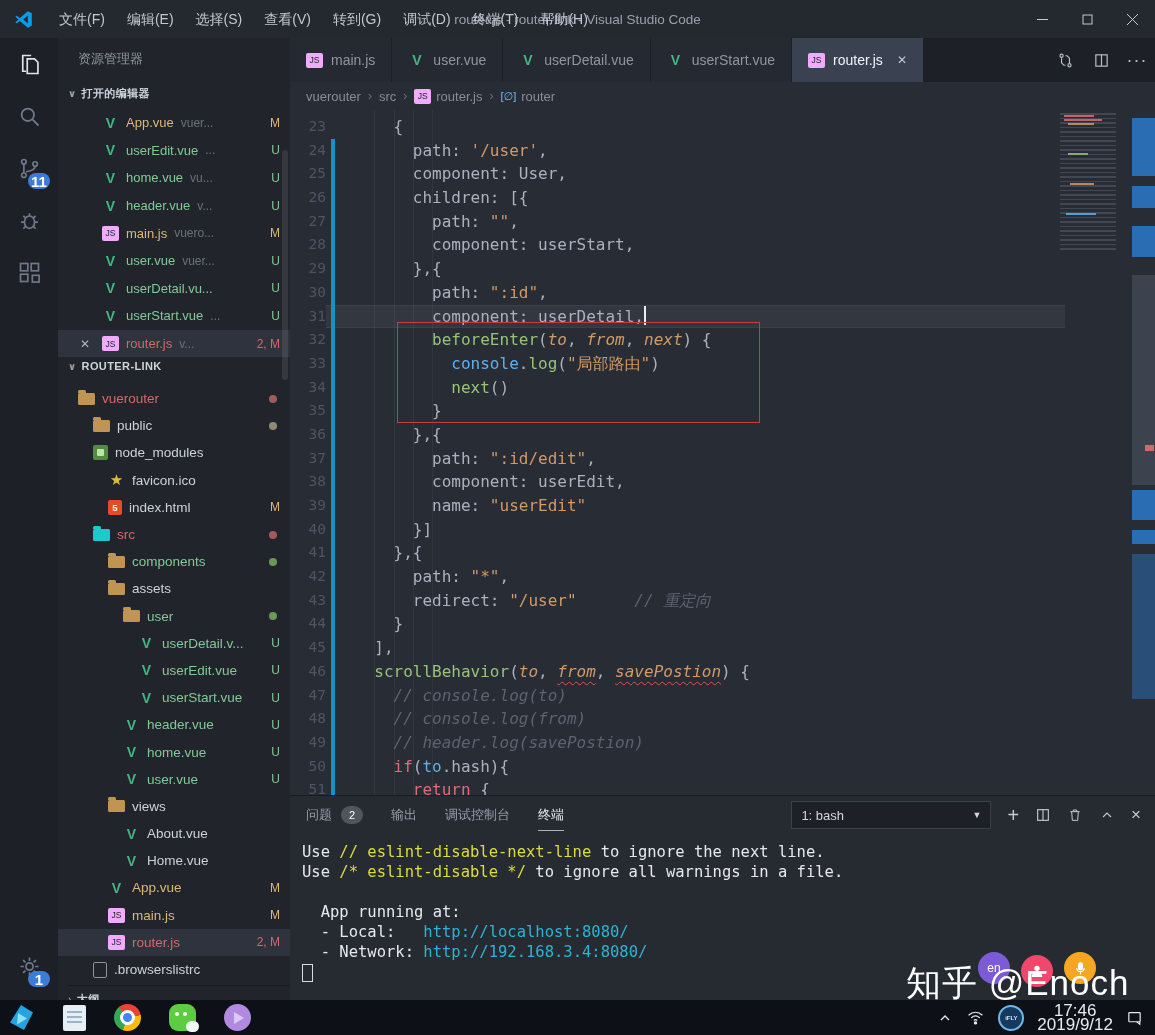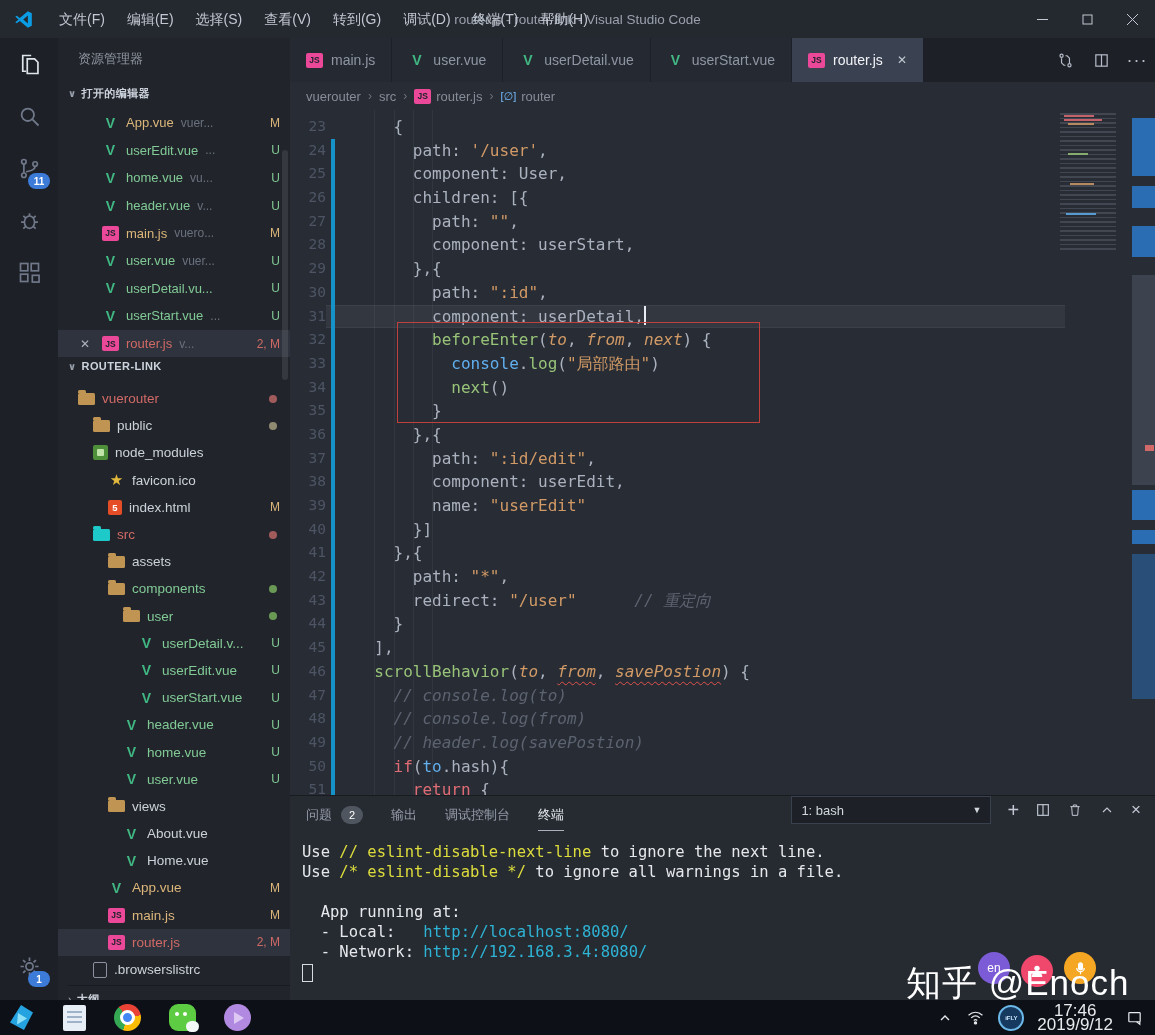--- a/index.html
+++ b/index.html
@@ -12,21 +12,21 @@
   .menus{display:flex;margin-left:14px;z-index:2}
   .menu-item{padding:0 11px;font-size:14px;color:#c2c8d2;line-height:38px;cursor:default}
   .win-title{position:absolute;left:0;right:0;text-align:center;font-size:13.5px;color:#9aa1ad;pointer-events:none}
   .win-controls{margin-left:auto;display:flex;z-index:2}
   .wbtn{width:45px;height:38px;display:flex;align-items:center;justify-content:center;color:#c2c8d2}
   
   .activitybar{position:absolute;left:0;top:38px;width:58px;height:962px;background:#1d2127}
   .act-item{width:58px;height:52px;display:flex;align-items:center;justify-content:center;color:#70788a;position:relative}
   .act-item.active{color:#dfe4ec}
   .act-badge{position:absolute;right:8px;bottom:5px;min-width:16px;height:16px;border-radius:9px;background:#3d7bd9;
-             color:#fff;font-size:10px;display:flex;align-items:center;justify-content:center;padding:0 3px;font-weight:bold}
+             color:#fff;font-size:15px;display:flex;align-items:center;justify-content:center;padding:0 3px;font-weight:bold}
   .act-gear{position:absolute;left:0;bottom:8px}
   
   .sidebar{position:absolute;left:58px;top:38px;width:232px;height:962px;background:#21252b;border-right:1px solid #181b20;overflow:hidden}
   .side-title{position:absolute;top:12px;left:20px;font-size:13px;color:#9096a1}
   .sect-head{display:flex;align-items:center;gap:5px;font-size:11px;font-weight:bold;color:#cdd3dd;letter-spacing:.4px}
   .chev{font-size:10px;color:#9aa1ad}
   .oe-head{position:absolute;top:48px;left:10px}
   .oe-rows{position:absolute;top:71px;left:0;right:0}
   .oe-row{height:27.6px;display:flex;align-items:center;position:relative;padding-left:44px;font-size:13px}
   .oe-row.selected{background:#2e333d}
@@ -38,21 +38,21 @@
   .tree-row{height:27.2px;display:flex;align-items:center;font-size:13.5px;position:relative;white-space:nowrap}
   .tree-row.selected{background:#2e333d}
   .tree-dot{position:absolute;right:13px;width:8px;height:8px;border-radius:50%}
   .outline-head{position:absolute;top:947px;left:10px;right:0;border-top:1px solid #181b20;padding-top:6px}
   .side-scroll{position:absolute;right:2px;top:112px;width:6px;height:230px;background:rgba(255,255,255,.09);border-radius:3px}
   .name{margin-left:7px}
   .c-mod{color:#dcb67a}.c-unt{color:#81c995}.c-err{color:#d16a66}.c-norm{color:#ccd2da}
   
   .ic{flex:none}
   .ic-vue{color:#41b883;font-weight:bold;font-size:14px;width:17px;text-align:center;display:inline-block}
-  .ic-js{width:17px;height:15px;background:#ec4899;color:#20242b;font-size:8.5px;font-weight:bold;display:inline-flex;
+  .ic-js{width:17px;height:15px;background:#f0abfc;color:#20242b;font-size:8.5px;font-weight:normal;display:inline-flex;
          align-items:center;justify-content:center;border-radius:2px}
   .ic-folder{width:17px;height:12px;background:var(--fc,#c09553);border-radius:1.5px;position:relative;display:inline-block}
   .ic-folder::before{content:"";position:absolute;top:-3px;left:0;width:8px;height:3px;background:inherit;border-radius:1.5px 1.5px 0 0}
   .ic-node{width:15px;height:15px;background:#4e8f3a;border-radius:2px;display:inline-block;position:relative}
   .ic-node::after{content:"";position:absolute;inset:4px;background:#bfe3a9;border-radius:1px}
   .ic-star{color:#e2b93d;font-size:15px;width:17px;text-align:center;display:inline-block}
   .ic-html{width:14px;height:15px;background:#e44d26;color:#fff;font-size:9.5px;font-weight:bold;display:inline-flex;
            align-items:center;justify-content:center;border-radius:2px}
   .ic-file{width:12px;height:14px;border:1.5px solid #8b919e;border-radius:2px;display:inline-block}
   .ic-sym{color:#75beff;font-size:11px}
@@ -88,21 +88,21 @@
   .minimap{position:absolute;left:770px;top:3px;width:56px;height:140px;opacity:.85;
            background:repeating-linear-gradient(180deg,rgba(180,190,210,.22) 0 1.5px,transparent 1.5px 4.5px)}
   .mm-dash{position:absolute;height:2px}
   
   .ruler{position:absolute;left:1132px;top:110px;width:23px;height:685px}
   .rseg{position:absolute;left:0;width:23px;background:#2a6db3}
   .rthumb{position:absolute;left:0;width:23px;background:rgba(120,130,148,.28)}
   .rwarn{position:absolute;right:1px;width:9px;height:6px;background:#d16969}
   
   .panel{position:absolute;left:290px;top:795px;width:865px;height:205px;background:#262b32;border-top:1px solid #181b20}
-  .panel-head{height:38px;display:flex;align-items:flex-start;padding-left:16px;gap:22px;font-size:13px;color:#969daa}
+  .panel-head{height:38px;display:flex;align-items:center;padding-left:16px;gap:22px;font-size:13px;color:#969daa}
   .ptab{display:flex;align-items:center;gap:9px;height:38px;position:relative}
   .ptab.active{color:#e6e9ee}
   .ptab.active::after{content:"";position:absolute;left:0;right:0;bottom:3px;height:1.5px;background:#aab1bd}
   .pbadge{min-width:18px;height:18px;border-radius:9px;background:#50565f;color:#fff;font-size:11px;display:flex;
           align-items:center;justify-content:center;padding:0 2px}
   .panel-right{margin-left:auto;display:flex;align-items:center;gap:16px;padding-right:14px;color:#c3c9d4}
   .shell-select{width:180px;height:26px;background:#1d2127;border:1px solid #3a414e;color:#d2d7df;font-size:13px;
                 display:flex;align-items:center;justify-content:space-between;padding:0 9px}
   .p-ic{display:flex;align-items:center;justify-content:center}
   .term{position:absolute;left:12px;top:46px;right:10px;bottom:0;font-family:"DejaVu Sans Mono",monospace;
@@ -310,26 +310,26 @@
         <span class="name c-norm">index.html</span>
         <span class="row-badge c-mod">M</span>
       </div>
       <div class="tree-row" style="padding-left: 35px;">
         <span class="ic ic-folder" style="--fc: #1ec9c9;"></span>
         <span class="name c-err">src</span>
         <span class="tree-dot" style="background: rgb(162, 91, 91);"></span>
       </div>
       <div class="tree-row" style="padding-left: 50px;">
         <span class="ic ic-folder" style="--fc: #c09553;"></span>
-        <span class="name c-norm">assets</span>
+        <span class="name c-unt">components</span>
+        <span class="tree-dot" style="background: rgb(106, 153, 85);"></span>
       </div>
       <div class="tree-row" style="padding-left: 50px;">
         <span class="ic ic-folder" style="--fc: #c09553;"></span>
-        <span class="name c-unt">components</span>
-        <span class="tree-dot" style="background: rgb(106, 153, 85);"></span>
+        <span class="name c-norm">assets</span>
       </div>
       <div class="tree-row" style="padding-left: 65px;">
         <span class="ic ic-folder" style="--fc: #c09553;"></span>
         <span class="name c-unt">user</span>
         <span class="tree-dot" style="background: rgb(106, 153, 85);"></span>
       </div>
       <div class="tree-row" style="padding-left: 80px;">
         <span class="ic ic-vue">V</span>
         <span class="name c-unt">userDetail.v...</span>
         <span class="row-badge c-unt">U</span>

